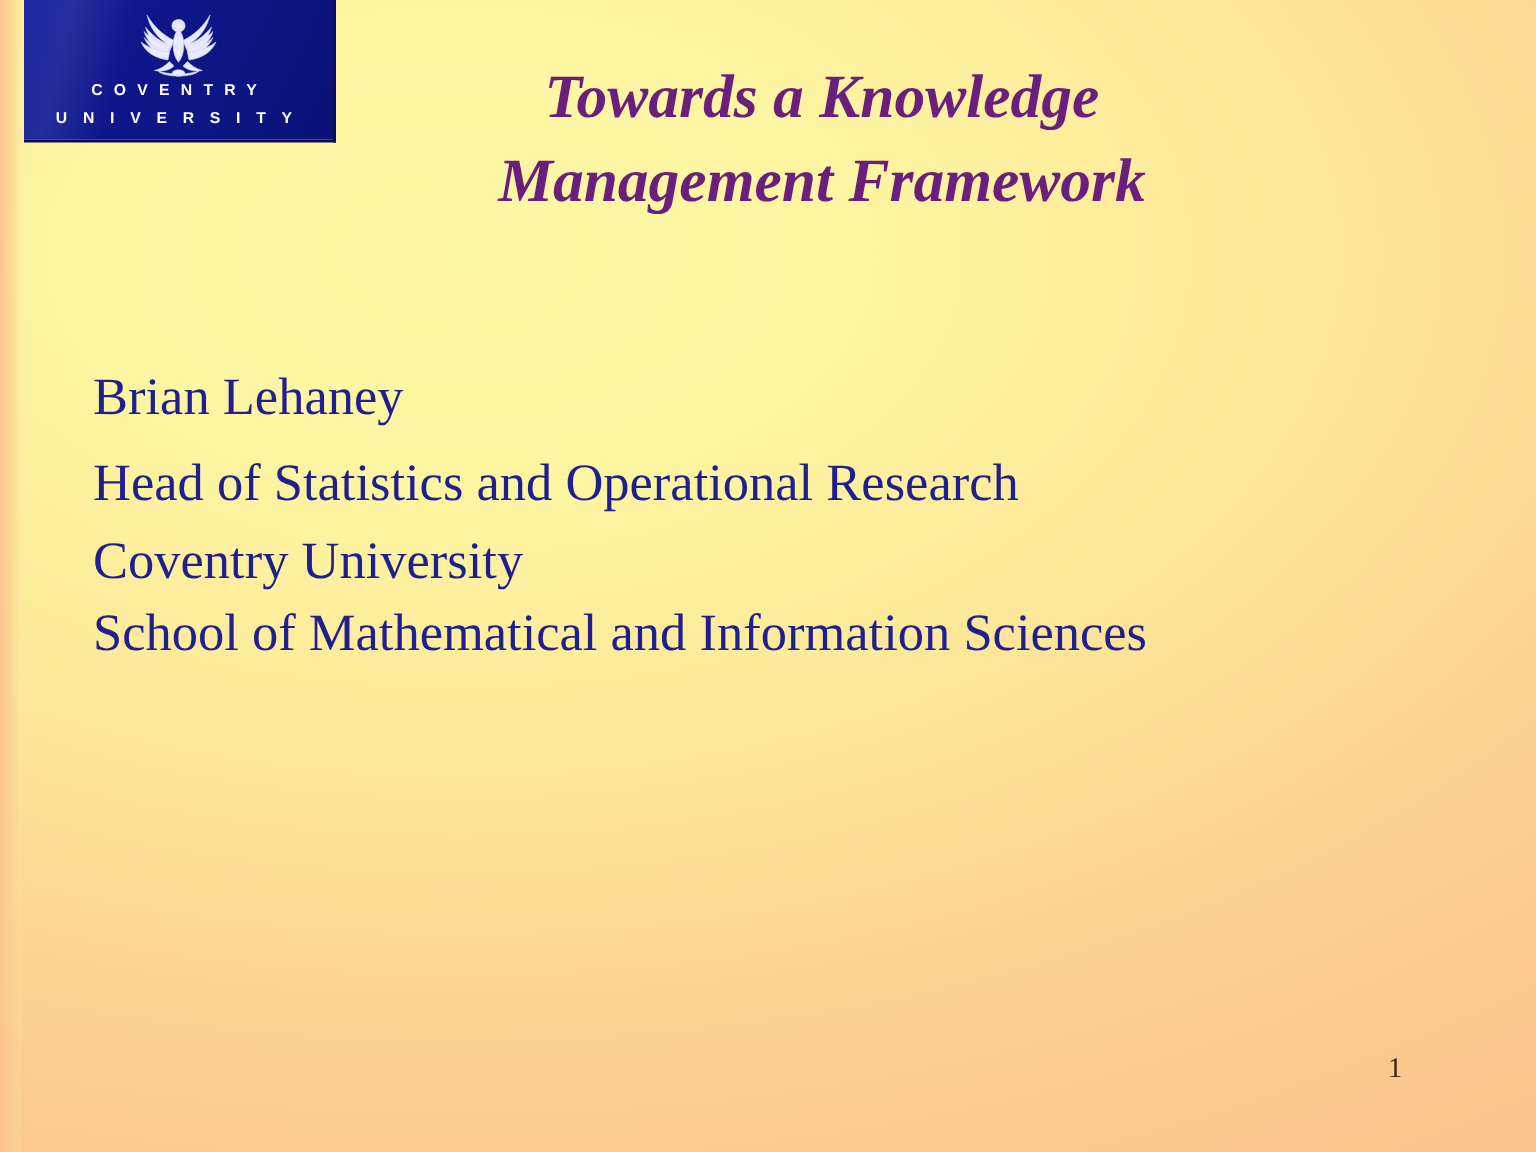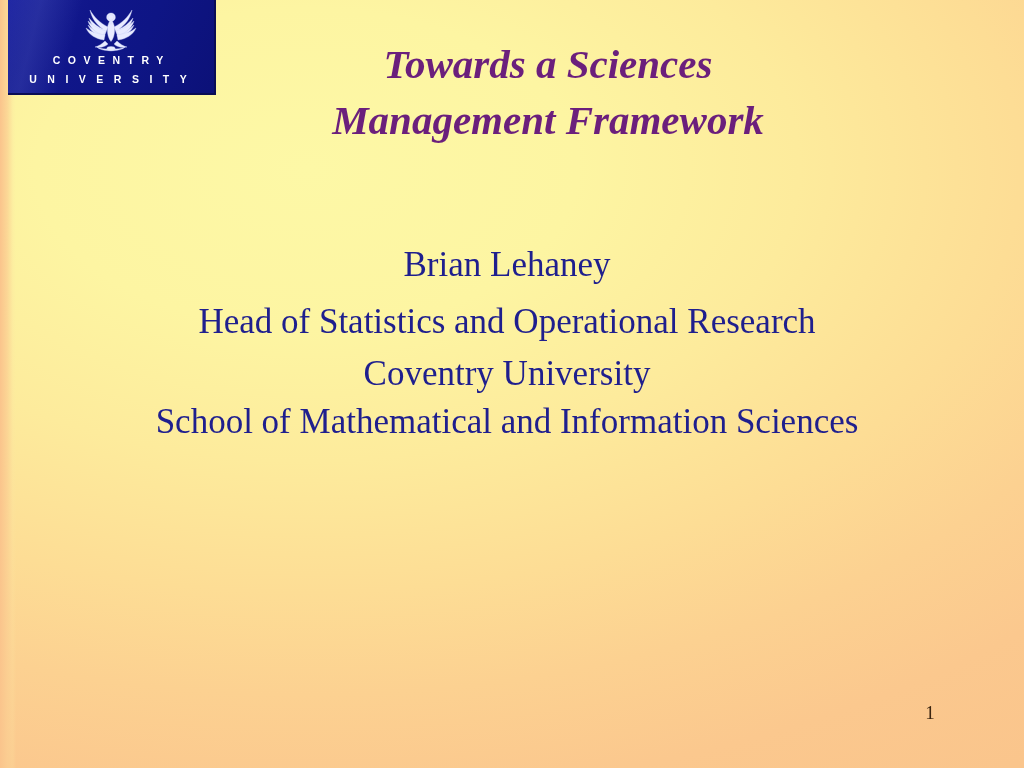--- a/index.html
+++ b/index.html
@@ -43,21 +43,21 @@
     background: linear-gradient(90deg,
         rgba(250,196,140,1) 0%,
         rgba(251,206,146,0.75) 45%,
         rgba(252,226,160,0.25) 80%,
         rgba(253,243,164,0) 100%);
   }
 
   
   #logo {
     position: absolute;
-    left: 8px;
+    left: 16px;
     top: 0px;
     width: 206px;
     height: 93px;
     background: linear-gradient(115deg, #1b22a0 0%, #141b91 16%, #10168a 34%, #0e1585 62%, #0c1178 100%);
     border-right: 2px solid #0a0d55;
     border-bottom: 2px solid #0a0d55;
     overflow: hidden;
   }
   
   #logo-sheen {
@@ -119,21 +119,20 @@
     line-height: 56px;
     white-space: nowrap;
   }
 
   
   #body-block {
     position: absolute;
     left: 62px;
     top: 236px;
     width: 890px;
-    text-align: center;
   }
   .body-line {
     display: block;
     color: #1f1f8e;
     font-family: "Liberation Serif", serif;
     font-size: 35px;
     line-height: 57px;
     white-space: nowrap;
   }
   .body-line.tight {
@@ -186,21 +185,21 @@
       </g>
     </svg>
 
     <div id="logo-wordmark">
       <span class="logo-line" id="logo-line-1">COVENTRY</span>
       <span class="logo-line" id="logo-line-2">UNIVERSITY</span>
     </div>
   </div>
 
   <div id="title-block">
-    <span class="title-line">Towards a Sciences</span>
+    <span class="title-line">Towards a Knowledge</span>
     <span class="title-line">Management Framework</span>
   </div>
 
   <div id="body-block">
     <span class="body-line">Brian Lehaney</span>
     <span class="body-line">Head of Statistics and Operational Research</span>
     <span class="body-line tight">Coventry University</span>
     <span class="body-line tight">School of Mathematical and Information Sciences</span>
   </div>
 

